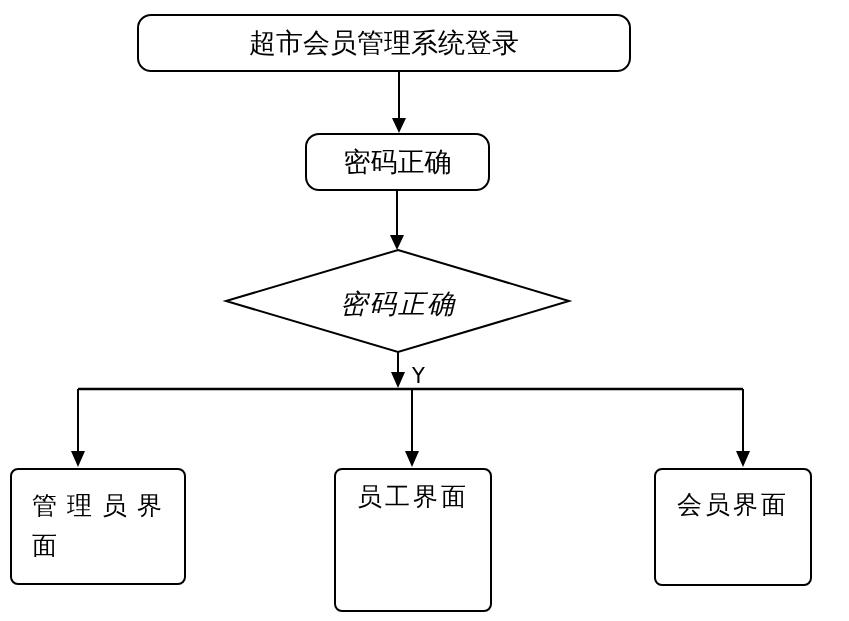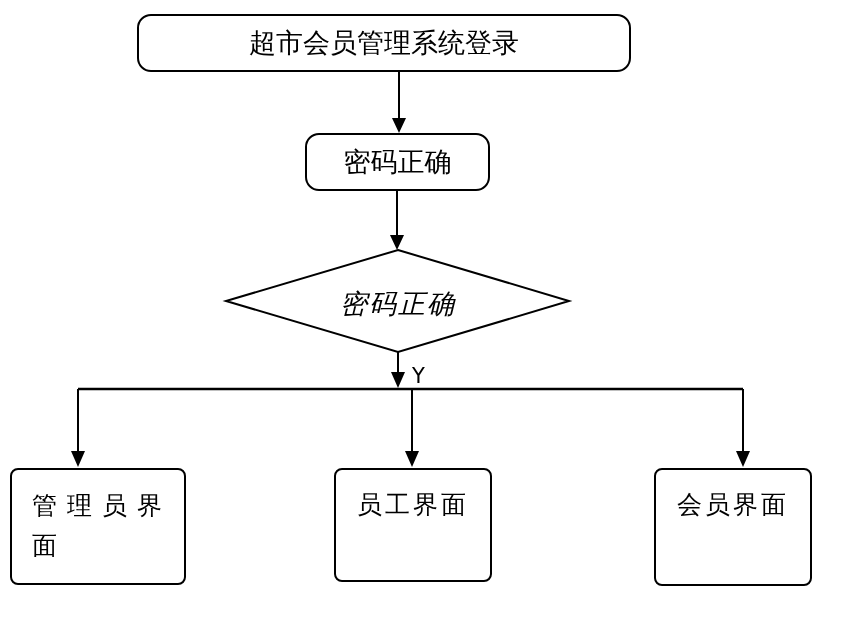--- a/index.html
+++ b/index.html
@@ -48,22 +48,22 @@
   .node-admin {
     left: 10px; top: 468px;
     width: 176px; height: 117px;
     padding: 16px 6px 0 20px;
     letter-spacing: 10px;
     line-height: 40px;
     word-break: break-all;
   }
   .node-staff {
     left: 334px; top: 468px;
-    width: 158px; height: 114px;
-    padding-top: 18px;
+    width: 158px; height: 144px;
+    padding-top: 10px;
     text-align: center;
     letter-spacing: 3px;
   }
   .node-member {
     left: 654px; top: 468px;
     width: 158px; height: 118px;
     padding-top: 18px;
     text-align: center;
     letter-spacing: 3px;
   }

